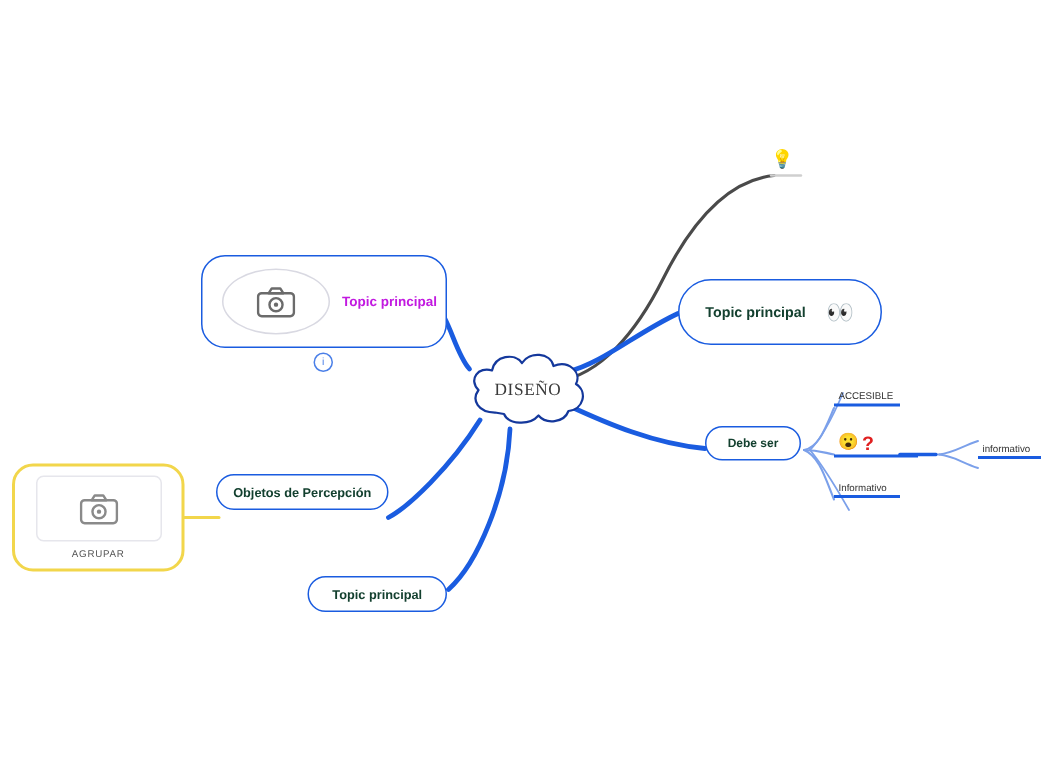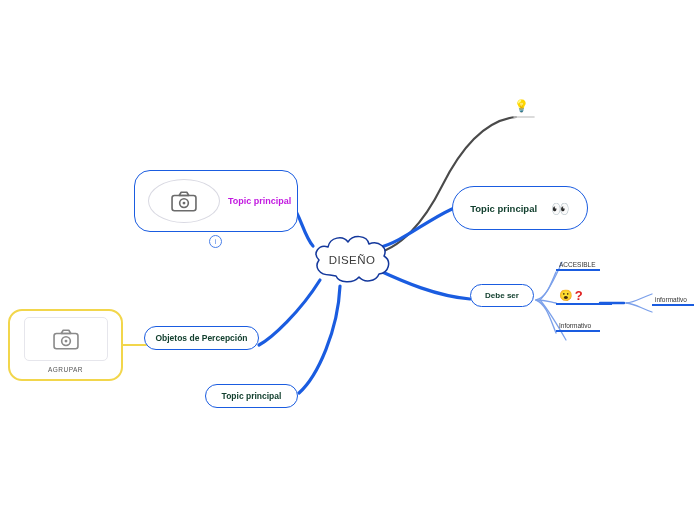--- a/index.html
+++ b/index.html
@@ -26,21 +26,21 @@
   #central-node {
     left: 310px; top: 231px;
     width: 84px; height: 58px;
   }
   #central-node .cloud-svg { position: absolute; left: 0; top: 0; }
   #central-node .cloud-label {
     position: absolute; left: 0; top: 0;
     width: 84px; height: 58px;
     display: flex; align-items: center; justify-content: center;
     font-size: 11.5px; color: #3a3a3a; letter-spacing: .4px;
-    font-family: Liberation Sans, sans-serif;
+    font-family: Liberation Serif, serif;
   }
 
   
   .pill {
     display: flex; align-items: center; justify-content: center;
     border: 1.6px solid #1a5ce0;
     border-radius: 999px;
     background: #ffffff;
     font-size: 9.5px; font-weight: bold;
     color: #13402f;
@@ -52,21 +52,21 @@
     gap: 14px;
   }
   #node-topic-right .eyes-icon { font-size: 15px; line-height: 1; }
 
   #node-debeser {
     left: 470px; top: 284px; width: 64px; height: 23px;
     font-size: 8px;
   }
 
   #node-objetos {
-    left: 144px; top: 326px; width: 115px; height: 24px;
+    left: 144px; top: 316px; width: 115px; height: 24px;
     font-size: 8.5px;
   }
 
   #node-topic-bottom {
     left: 205px; top: 384px; width: 93px; height: 24px;
     font-size: 8.5px;
   }
 
   
   #node-image-topic {

